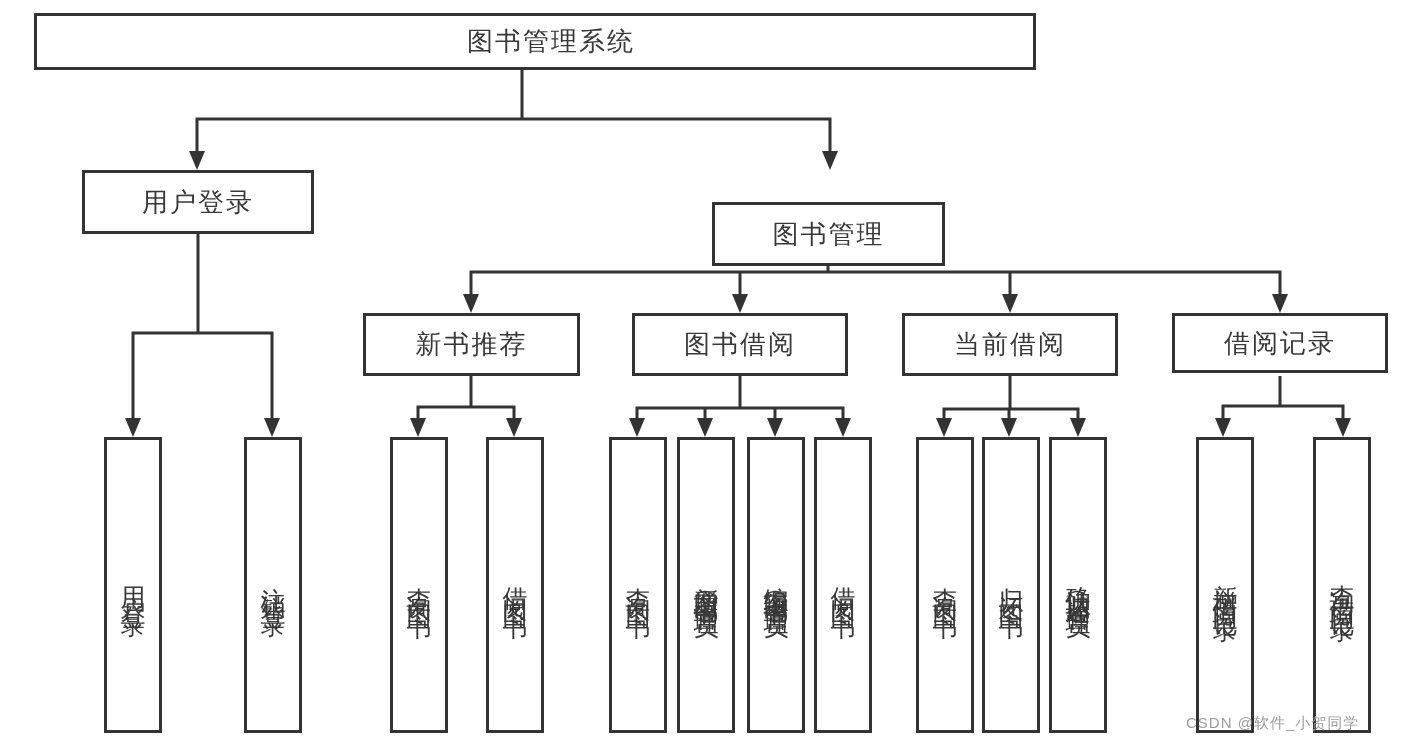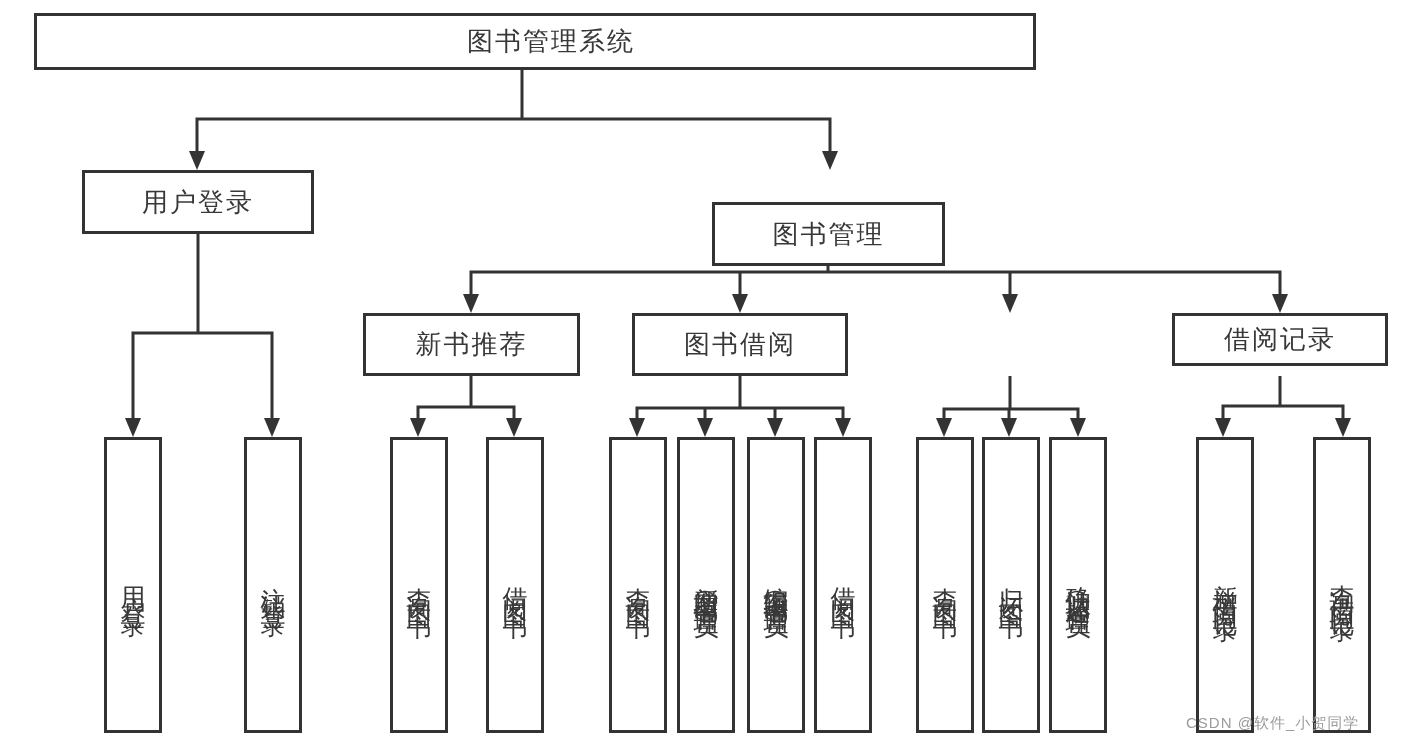--- a/index.html
+++ b/index.html
@@ -59,21 +59,21 @@
   }
   .vnode .v-med{letter-spacing:7px;}
   .vnode .v-long{letter-spacing:4px;}
   
   .n-root   {left:34px;  top:13px;  width:1002px; height:57px;padding-left:32px;}
   .n-login  {left:82px;  top:170px; width:232px;  height:64px;}
   .n-mgmt   {left:712px; top:170px; width:233px;  height:64px;margin-top:32px;}
   .n-newrec {left:363px; top:313px; width:217px;  height:63px;}
   .n-borrow {left:632px; top:313px; width:216px;  height:63px;}
   .n-current{left:902px; top:313px; width:216px;  height:63px;}
-  .n-records{left:1172px;top:313px; width:216px;  height:53px;}
+  .n-records{left:1172px;top:313px; width:216px;  height:60px;}
   .n-l1{left:104px;}
   .n-l2{left:244px;}
   .n-l3{left:390px;}
   .n-l4{left:486px;}
   .n-l5{left:609px;}
   .n-l6{left:677px;}
   .n-l7{left:747px;}
   .n-l8{left:814px;}
   .n-l9{left:916px;}
   .n-l10{left:982px;}
@@ -154,20 +154,23 @@
   <div class="node hnode n-mgmt">
     <span>图书管理</span>
   </div>
 
   <div class="node hnode n-newrec">
     <span>新书推荐</span>
   </div>
   <div class="node hnode n-borrow">
     <span>图书借阅</span>
   </div>
+  <div class="node hnode n-current">
+    <span>当前借阅</span>
+  </div>
   <div class="node hnode n-records">
     <span>借阅记录</span>
   </div>
 
   <div class="node vnode n-l1">
     <span class="vtext">用户登录</span>
   </div>
   <div class="node vnode n-l2">
     <span class="vtext">注销登录</span>
   </div>

